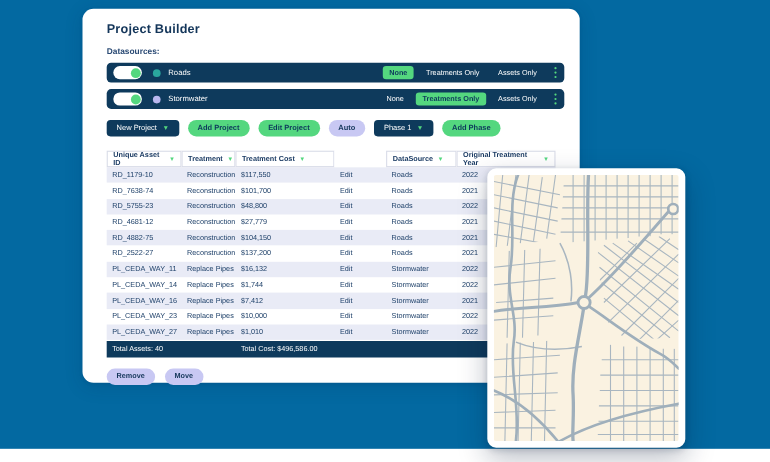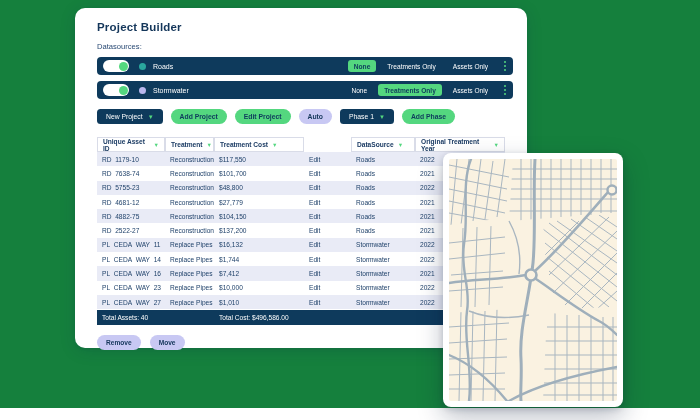--- a/index.html
+++ b/index.html
@@ -1,26 +1,26 @@
 <!DOCTYPE html>
 <html><head>
 <meta charset="utf-8">
 <style>
   * { margin:0; padding:0; box-sizing:border-box; }
   html,body { width:700px; height:420px; background:#ffffff; overflow:hidden;
               font-family:"Liberation Sans", sans-serif; }
-  .stage { position:relative; width:700px; height:408px; background:#15803d; }
+  .stage { position:relative; width:700px; height:408px; background:#0369a1; }
 
   
   .card { position:absolute; left:75px; top:8px; width:452px; height:340px;
           background:#fff; border-radius:10px;
           box-shadow:0 3px 16px rgba(15,40,80,.16), 0 1px 3px rgba(15,40,80,.10);
           padding:10px 14px 0 22px; }
   .title { font-size:11.5px; font-weight:700; color:#14365a; letter-spacing:.2px; margin:3px 0 9px; }
-  .ds-label { font-size:7.6px; color:#2a4a74; margin-bottom:6px; }
+  .ds-label { font-size:7.6px; color:#2a4a74; margin-bottom:6px;font-weight:bold; }
 
   
   .ds-bar { width:416px; height:18px; background:#0e3a5c; border-radius:4px;
             display:flex; align-items:center; justify-content:space-between;
             padding:0 5px 0 6px; margin-bottom:6px; }
   .ds-left { display:flex; align-items:center; }
   .toggle { width:26px; height:12px; background:#fff; border-radius:7px; position:relative; cursor:pointer; }
   .toggle .knob { position:absolute; right:1.5px; top:1.5px; width:9px; height:9px;
                   border-radius:50%; background:#54d77f; }
   .ds-dot { width:7px; height:7px; border-radius:50%; margin-left:10px; display:inline-block; }

